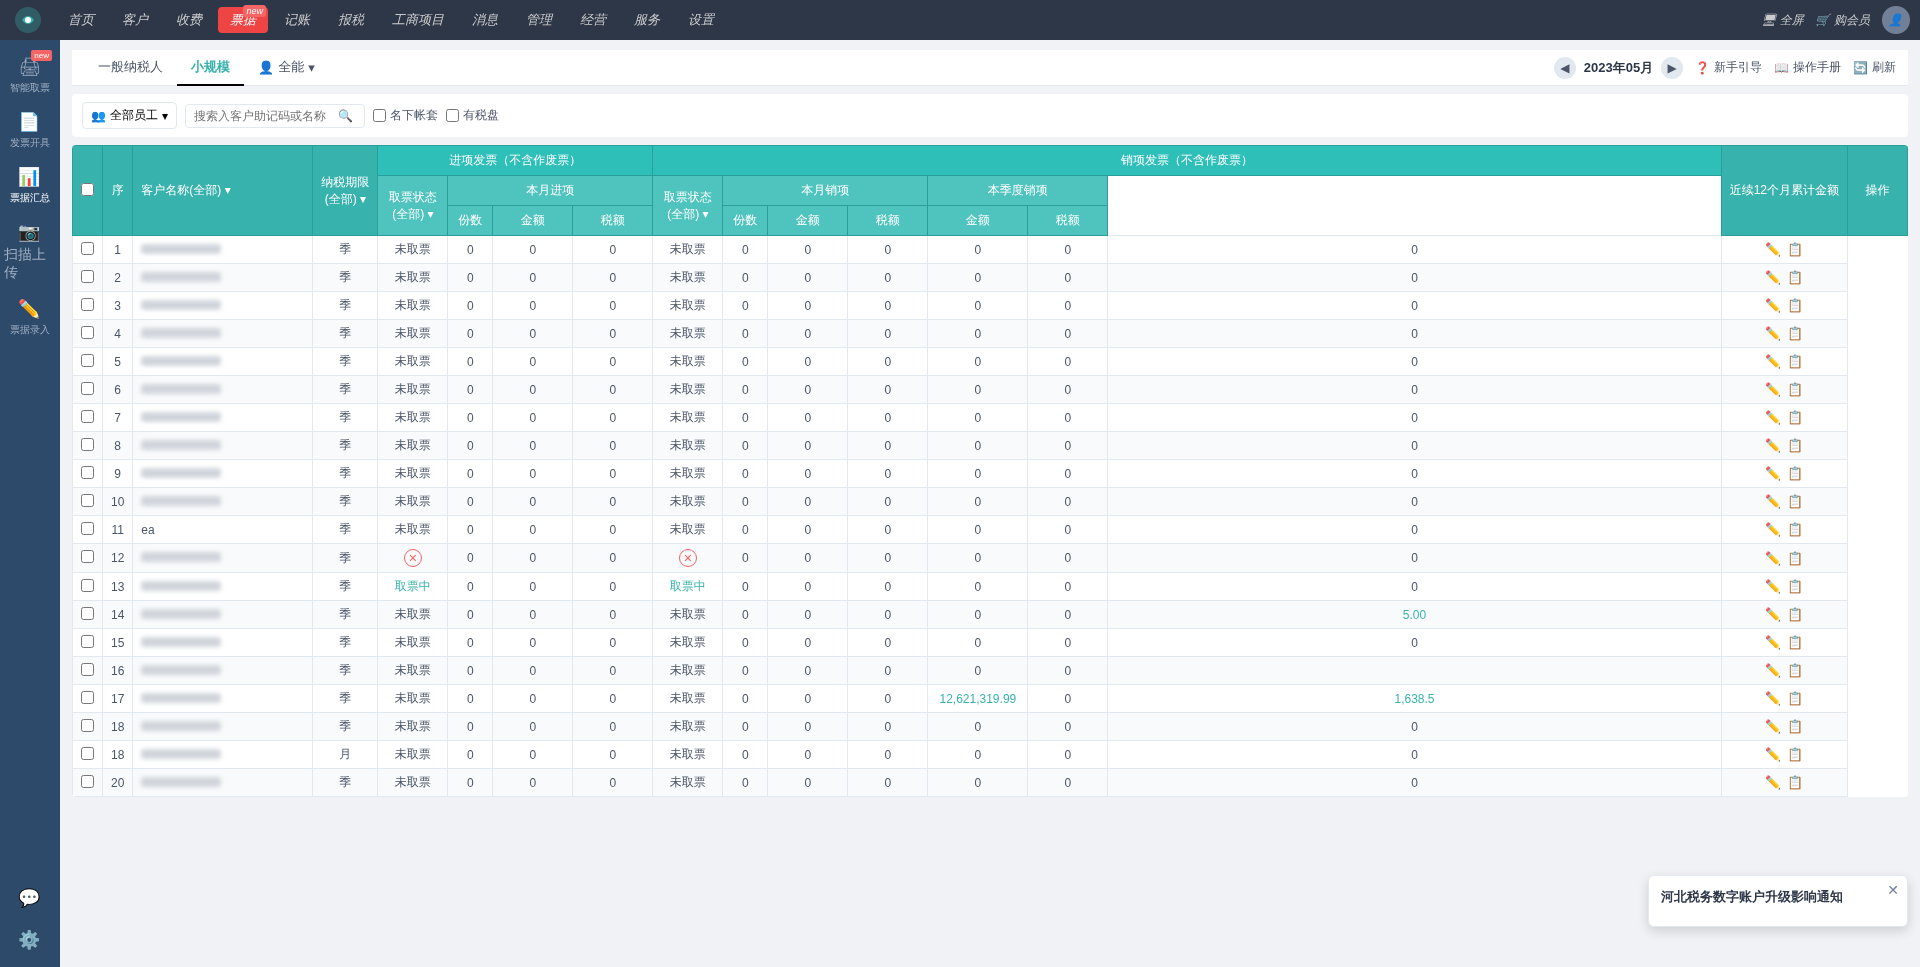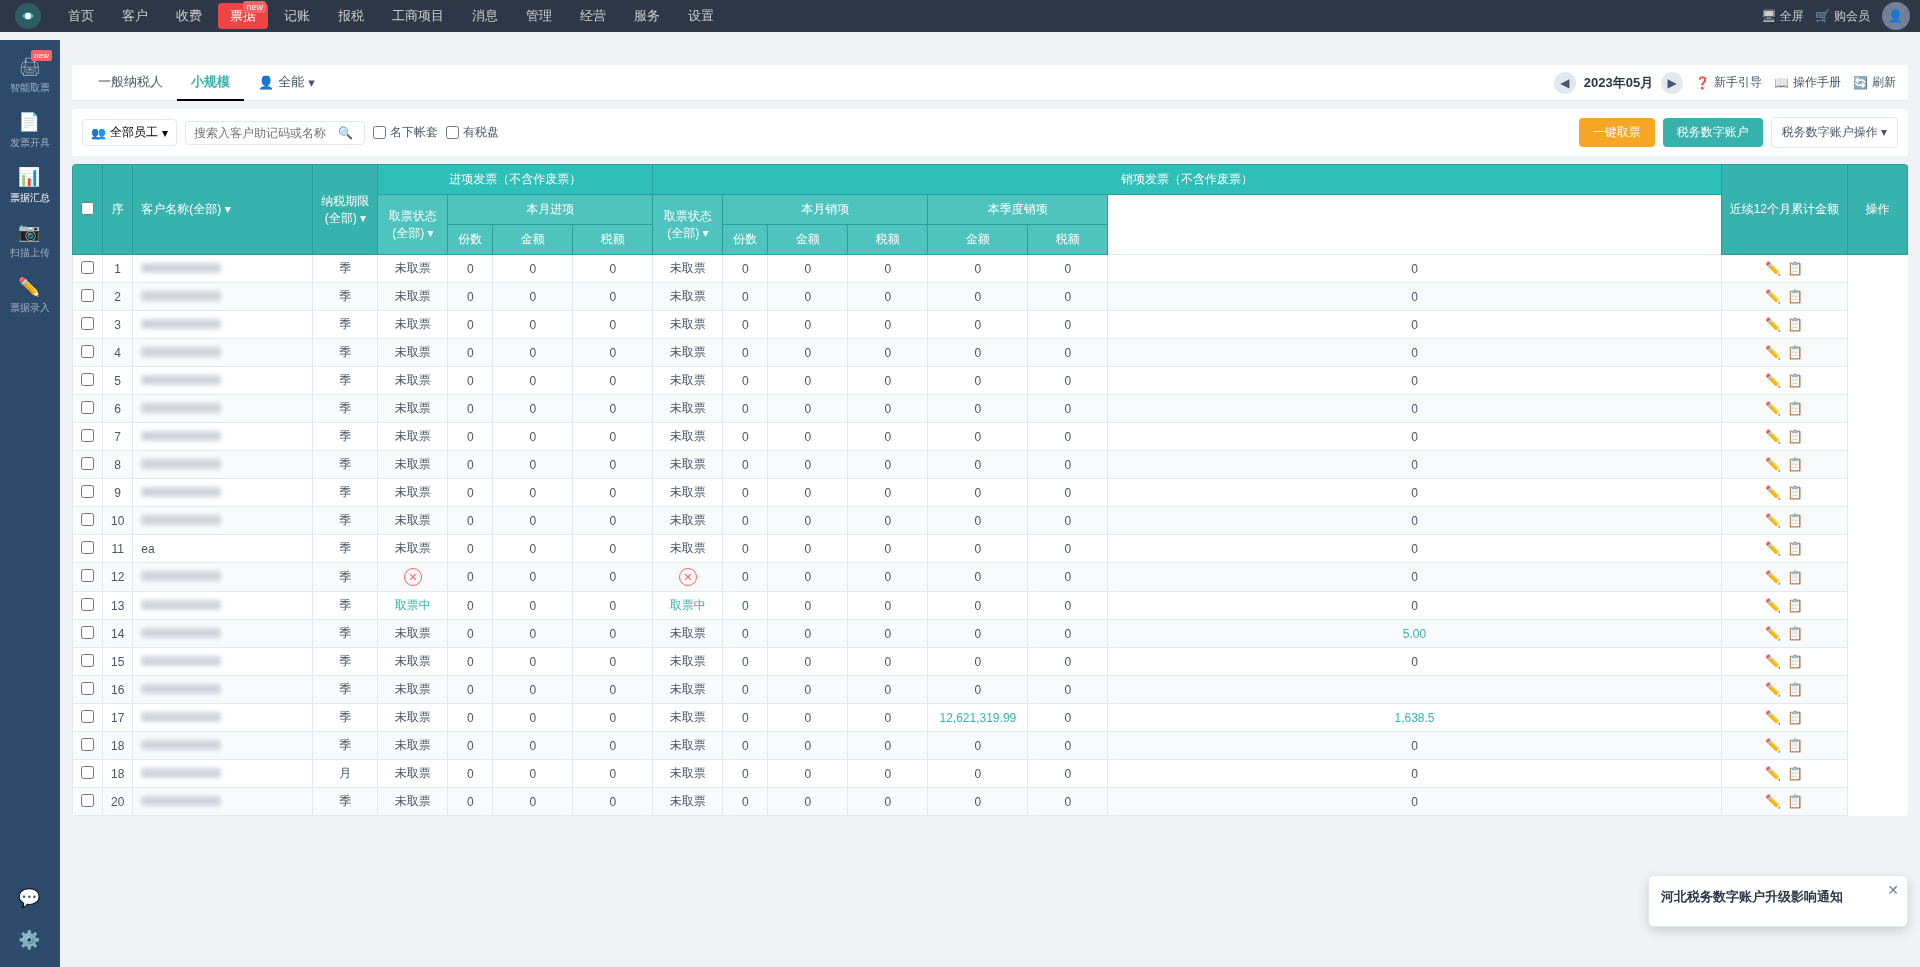--- a/index.html
+++ b/index.html
@@ -1,30 +1,31 @@
 <!DOCTYPE html>
 <html><head>
   <meta charset="utf-8">
   <style>
     * { margin: 0; padding: 0; box-sizing: border-box; }
     body { font-family: 'Microsoft YaHei', Arial, sans-serif; font-size: 12px; background: #f0f2f5; width: 1920px; min-height: 967px; overflow-x: hidden; }
 
     
     .top-nav {
       background: #2d3748;
-      height: 32px;
+      height: 40px;
       display: flex;
       align-items: center;
       padding: 0 10px;
       color: #fff;
       position: fixed;
       top: 0;
       left: 0;
       right: 0;
       z-index: 100;
+      font-style: italic;
     }
     .top-nav .logo {
       width: 36px;
       height: 36px;
       margin-right: 10px;
       display: flex;
       align-items: center;
       justify-content: center;
     }
     .top-nav .logo svg { width: 28px; height: 28px; }
@@ -114,21 +115,21 @@
       display: flex;
       flex-direction: column;
       align-items: center;
       gap: 4px;
     }
 
     
     .main-content {
       margin-top: 40px;
       margin-left: 60px;
-      padding: 25px 12px;
+      padding: 10px 12px;
       min-height: calc(967px - 40px);
     }
     .tab-item {
       padding: 8px 14px;
       cursor: pointer;
       font-size: 13px;
       color: #4a5568;
       border-bottom: 2px solid transparent;
       margin-bottom: -1px;
     }
@@ -412,21 +413,21 @@
   <div class="sidebar-item">
     <span class="icon">📄</span>
     <span style="font-size:10px">发票开具</span>
   </div>
   <div class="sidebar-item active">
     <span class="icon">📊</span>
     <span style="font-size:10px">票据汇总</span>
   </div>
   <div class="sidebar-item">
     <span class="icon">📷</span>
-    <span style="font-size:10px">扫描上传</span>
+    <span style="font-size:14px">扫描上传</span>
   </div>
   <div class="sidebar-item">
     <span class="icon">✏️</span>
     <span style="font-size:10px">票据录入</span>
   </div>
   <div class="sidebar-bottom">
     <div class="sidebar-item">
       <span class="icon">💬</span>
     </div>
     <div class="sidebar-item">
@@ -481,25 +482,20 @@
       <span style="color:#a0aec0">🔍</span>
     </div>
     <label class="checkbox-label">
       <input type="checkbox" style="">
       <span>名下帐套</span>
     </label>
     <label class="checkbox-label">
       <input type="checkbox" style="">
       <span>有税盘</span>
     </label>
-    <div class="toolbar-right">
-      <button class="btn-orange">一键取票</button>
-      <button class="btn-teal">税务数字账户</button>
-      <button class="btn-outline">税务数字账户操作 ▾</button>
-    </div>
   </div>
 
   <div class="table-container">
     <table>
       <thead>
         <tr>
           <th rowspan="3" style="width:30px;">
             <input type="checkbox" style="">
           </th>
           <th rowspan="3" style="width:28px;">序</th>

